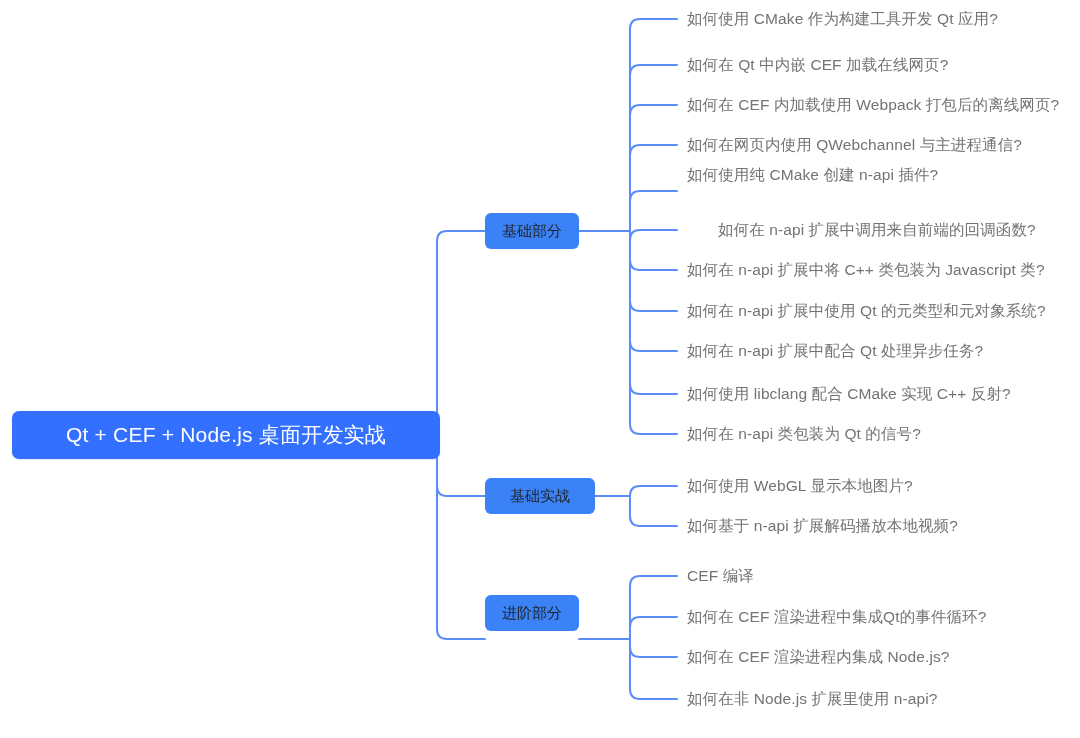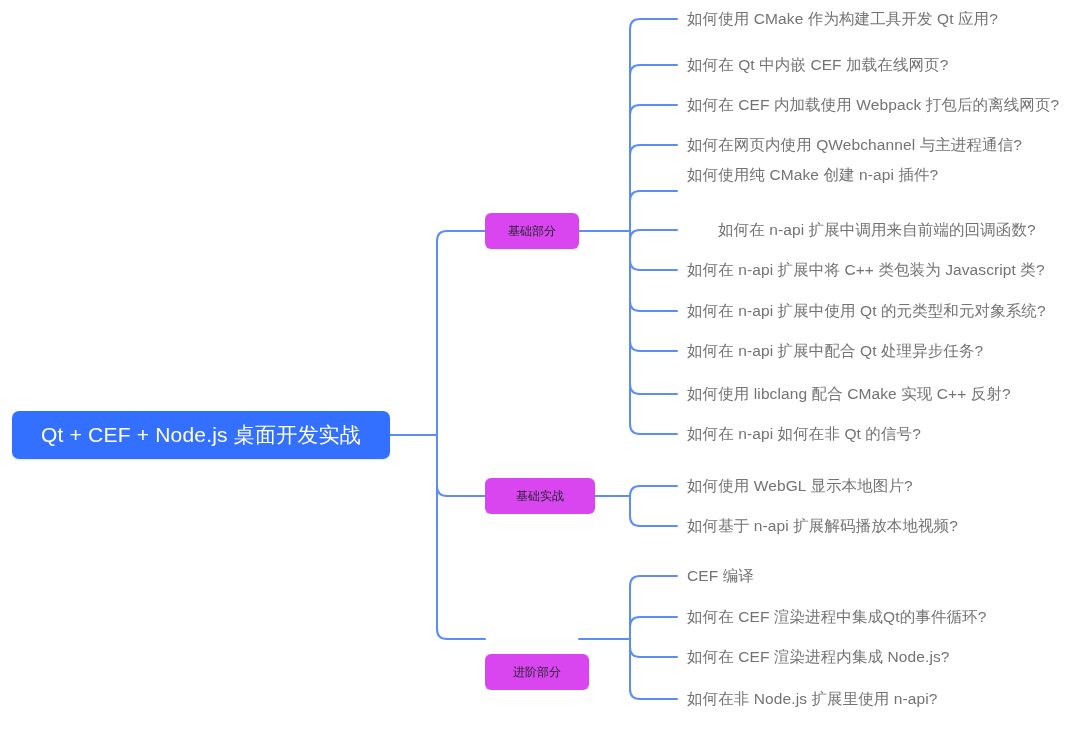--- a/index.html
+++ b/index.html
@@ -24,45 +24,45 @@
     left: 0;
     top: 0;
     width: 1080px;
     height: 738px;
     pointer-events: none;
   }
   .root-node {
     position: absolute;
     left: 12px;
     top: 411px;
-    width: 378px;
+    width: 428px;
     height: 48px;
     box-sizing: border-box;
     background: #3370ff;
     border-radius: 7px;
     display: flex;
     align-items: center;
     justify-content: center;
     color: #ffffff;
     font-size: 21px;
     letter-spacing: 0.2px;
     white-space: nowrap;
     box-shadow: 0 1px 2px rgba(51,112,255,0.18);
   }
   .branch-node {
     position: absolute;
     height: 36px;
     box-sizing: border-box;
-    background: #d946ef;
+    background: #3b82f6;
     border-radius: 6px;
     display: flex;
     align-items: center;
     justify-content: center;
     color: #1f2329;
-    font-size: 12px;
+    font-size: 15px;
     white-space: nowrap;
     padding: 0 16px;
   }
   .leaf-node {
     position: absolute;
     left: 687px;
     height: 24px;
     display: flex;
     align-items: center;
     color: #737373;
@@ -100,34 +100,34 @@
       <path d="M 630 639 V 586 Q 630 576 640 576 H 677" fill="none" stroke="#5b8cf7" stroke-width="2" stroke-linecap="round"></path>
       <path d="M 630 639 V 627 Q 630 617 640 617 H 677" fill="none" stroke="#5b8cf7" stroke-width="2" stroke-linecap="round"></path>
       <path d="M 630 639 V 647 Q 630 657 640 657 H 677" fill="none" stroke="#5b8cf7" stroke-width="2" stroke-linecap="round"></path>
       <path d="M 630 639 V 689 Q 630 699 640 699 H 677" fill="none" stroke="#5b8cf7" stroke-width="2" stroke-linecap="round"></path>
     </svg>
 
   <div class="root-node">Qt + CEF + Node.js 桌面开发实战</div>
 
   <div class="branch-node" id="branch-0" style="left: 485px; top: 213px; width: 94px;">基础部分</div>
   <div class="branch-node" id="branch-1" style="left: 485px; top: 478px; width: 110px;">基础实战</div>
-  <div class="branch-node" id="branch-2" style="left: 485px; top: 654px; width: 104px;">进阶部分</div>
+  <div class="branch-node" id="branch-2" style="left: 485px; top: 595px; width: 94px;">进阶部分</div>
 
   <div id="leaf-layer">
       <div class="leaf-node" style="top: 7px;">如何使用 CMake 作为构建工具开发 Qt 应用?</div>
       <div class="leaf-node" style="top: 53px;">如何在 Qt 中内嵌 CEF 加载在线网页?</div>
       <div class="leaf-node" style="top: 93px;">如何在 CEF 内加载使用 Webpack 打包后的离线网页?</div>
       <div class="leaf-node" style="top: 133px;">如何在网页内使用 QWebchannel 与主进程通信?</div>
       <div class="leaf-node" style="top: 163px;">如何使用纯 CMake 创建 n-api 插件?</div>
       <div class="leaf-node" style="top: 218px; margin-left: 31px;">如何在 n-api 扩展中调用来自前端的回调函数?</div>
       <div class="leaf-node" style="top: 258px;">如何在 n-api 扩展中将 C++ 类包装为 Javascript 类?</div>
       <div class="leaf-node" style="top: 299px;">如何在 n-api 扩展中使用 Qt 的元类型和元对象系统?</div>
       <div class="leaf-node" style="top: 339px;">如何在 n-api 扩展中配合 Qt 处理异步任务?</div>
       <div class="leaf-node" style="top: 382px;">如何使用 libclang 配合 CMake 实现 C++ 反射?</div>
-      <div class="leaf-node" style="top: 422px;">如何在 n-api 如何在非 Qt 的信号?</div>
+      <div class="leaf-node" style="top: 422px;">如何在 n-api 类包装为 Qt 的信号?</div>
       <div class="leaf-node" style="top: 474px;">如何使用 WebGL 显示本地图片?</div>
       <div class="leaf-node" style="top: 514px;">如何基于 n-api 扩展解码播放本地视频?</div>
       <div class="leaf-node" style="top: 564px;">CEF 编译</div>
       <div class="leaf-node" style="top: 605px;">如何在 CEF 渲染进程中集成Qt的事件循环?</div>
       <div class="leaf-node" style="top: 645px;">如何在 CEF 渲染进程内集成 Node.js?</div>
       <div class="leaf-node" style="top: 687px;">如何在非 Node.js 扩展里使用 n-api?</div>
     </div>
 
 </div>
 

